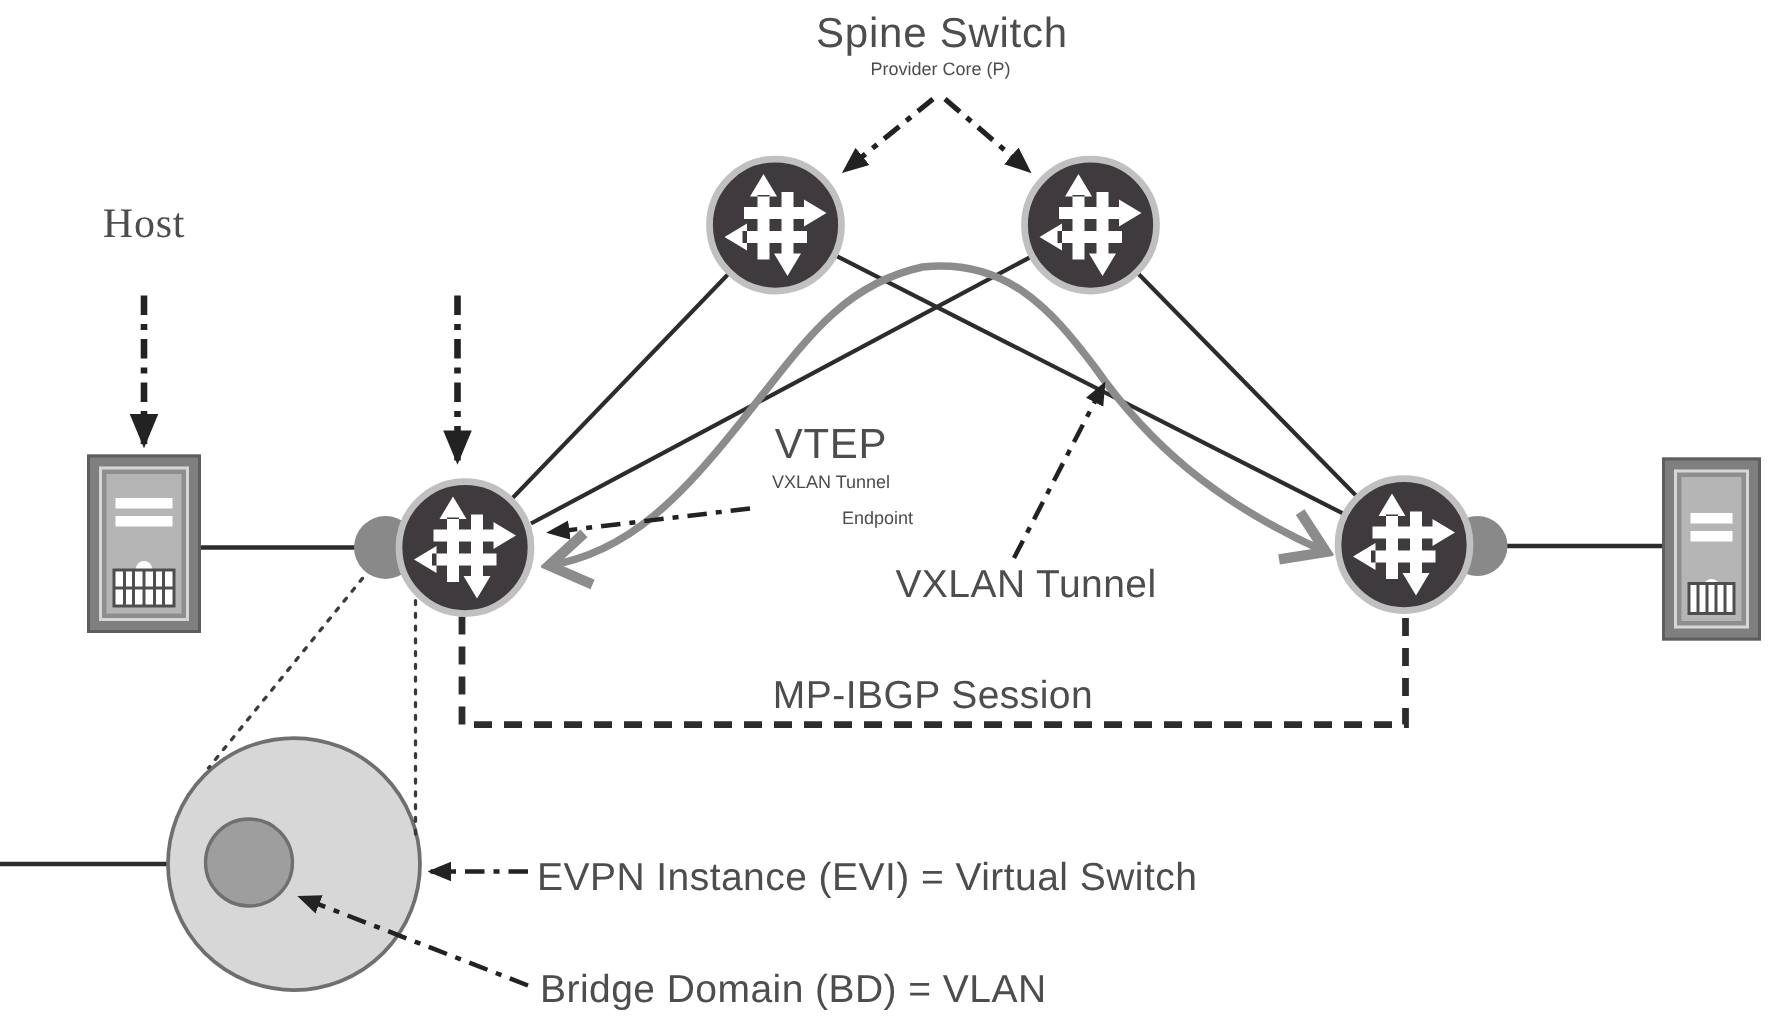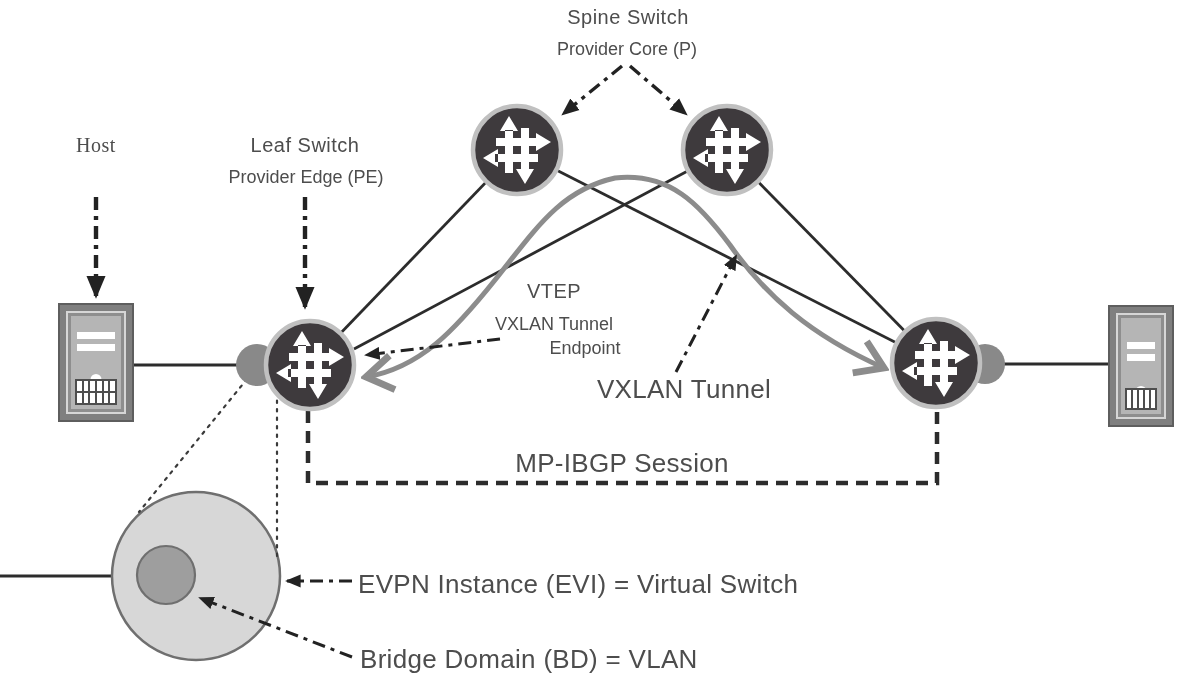--- a/index.html
+++ b/index.html
@@ -6,23 +6,23 @@
   body{
     width:1190px;height:681px;position:relative;overflow:hidden;
     background:#ffffff;
     font-family:"Liberation Sans", sans-serif;
     color:#4d4d4d;
   }
   #stage{position:absolute;inset:0;}
   svg.draw{position:absolute;left:0;top:0;z-index:1;}
   .lbl{position:absolute;z-index:3;white-space:nowrap;color:#4d4d4d;}
   .lbl.center{transform:translateX(-50%);text-align:center;}
-  .t-big{font-size:20px;letter-spacing:.5px;}
+  .t-big{font-size:28px;letter-spacing:.5px;}
   .t-med{font-size:26px;letter-spacing:.3px;}
-  .t-sub{font-size:18px;}
+  .t-sub{font-size:12px;}
   
   .host{position:absolute;z-index:2;background:#7f7f7f;border:2px solid #5e5e5e;box-sizing:border-box;}
   .host .frame{position:absolute;inset:6px;border:2px solid #d6d6d6;background:#8e8e8e;padding:3px;box-sizing:border-box;}
   .host .panel{position:relative;width:100%;height:100%;background:#b5b5b5;}
   .host .stripe{position:absolute;left:6px;right:6px;height:7px;background:#ffffff;}
   .host .dot{position:absolute;width:11px;height:11px;border-radius:50%;background:#ffffff;left:50%;transform:translateX(-50%);}
   .host .keypad{position:absolute;left:4px;right:4px;bottom:4px;background:#4e4e4e;display:grid;gap:2px;padding:2px;box-sizing:border-box;}
   .host .key{background:#ffffff;}
 </style>
 </head>
@@ -125,22 +125,20 @@
         </div>
       </div>
     </div>
   </div>
 
   <div class="lbl center t-big" style="left:628px;top:6px;">Spine Switch</div>
   <div class="lbl center t-sub" style="left:627px;top:39px;">Provider Core (P)</div>
 
   <div class="lbl center t-big" style="left:96px;top:134px;font-family:Liberation Serif, serif;">Host</div>
 
-  <div class="lbl center t-big" style="left:305px;top:134px;">Leaf Switch</div>
-  <div class="lbl center t-sub" style="left:306px;top:167px;">Provider Edge (PE)</div>
 
   <div class="lbl center t-big" style="left:554px;top:280px;">VTEP</div>
   <div class="lbl center t-sub" style="left:554px;top:314px;">VXLAN Tunnel</div>
   <div class="lbl center t-sub" style="left:563px;top:338px;margin-left:22px;">Endpoint</div>
 
   <div class="lbl center t-med" style="left:684px;top:374px;">VXLAN Tunnel</div>
 
   <div class="lbl center t-med" style="left:622px;top:448px;">MP-IBGP Session</div>
 
   <div class="lbl t-med" style="left:358px;top:569px;">EVPN Instance (EVI) = Virtual Switch</div>

